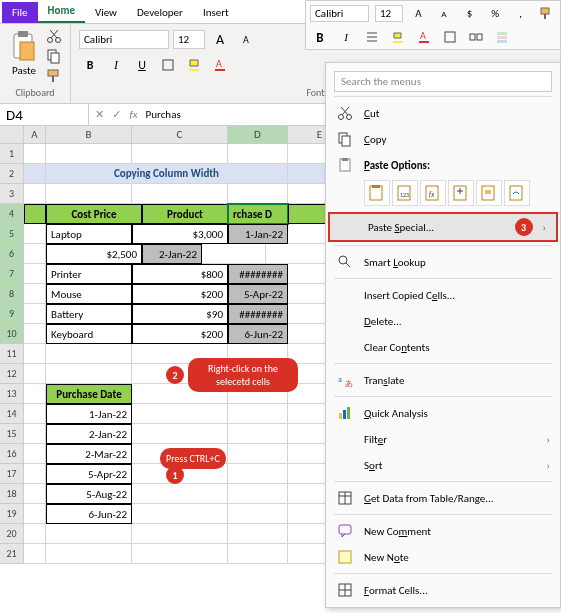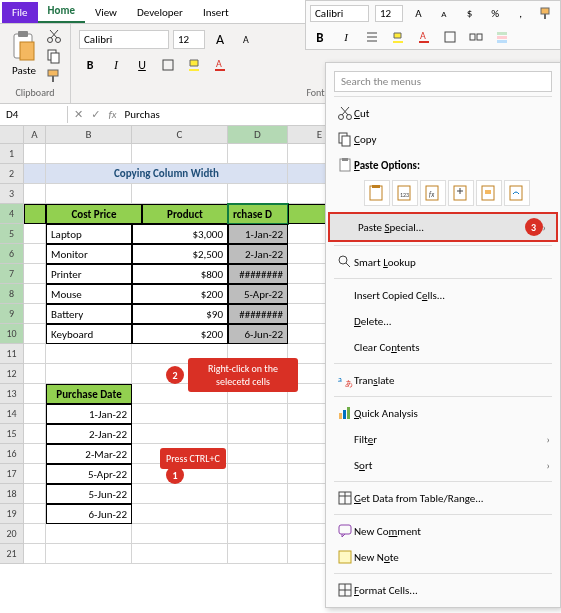--- a/index.html
+++ b/index.html
@@ -33,21 +33,21 @@
 .font-input { border: 1px solid #ccc; padding: 2px 4px; font-size: 11px; background: #fff; }
 .font-input.name { width: 90px; }
 .font-input.size { width: 32px; }
 .fmt-btn { width: 22px; height: 22px; display: flex; align-items: center; justify-content: center; font-size: 12px; cursor: pointer; }
 .fmt-bold { font-weight: bold; }
 .fmt-italic { font-style: italic; font-family: serif; }
 .fmt-underline { text-decoration: underline; }
 
 
 .namebar { display: flex; border-bottom: 1px solid #ccc; height: 22px; align-items: center; }
-.namebox { width: 68px; border-right: 1px solid #ccc; padding: 2px 6px; font-size: 11px; }
+.namebox { width: 89px; border-right: 1px solid #ccc; padding: 2px 6px; font-size: 15px; }
 .fx-area { display: flex; align-items: center; gap: 8px; padding: 0 6px; }
 .fx-label { font-style: italic; color: #888; font-size: 11px; }
 .formula-text { font-size: 11px; }
 
 
 .grid { position: relative; }
 .col-headers { display: flex; background: #e6e6e6; border-bottom: 1px solid #ccc; height: 18px; }
 .corner { width: 24px; border-right: 1px solid #ccc; background: #e6e6e6; }
 .ch { border-right: 1px solid #ccc; text-align: center; font-size: 11px; line-height: 18px; color: #444; }
 .ch.A { width: 22px; }
@@ -76,27 +76,27 @@
 .header-row .cell { background: #92d050; font-weight: bold; text-align: center; border: 1px solid #000; }
 .data-row .cell.B, .data-row .cell.C, .data-row .cell.D { border: 1px solid #000; }
 .selected { background: #bdbdbd; }
 .active-cell { background: #fff; outline: 2px solid #107c41; outline-offset: -1px; }
 
 .copied-area { border: 2px dashed #107c41; }
 .pd-header { background: #92d050; font-weight: bold; text-align: center; border: 1px solid #000; }
 .pd-cell { border: 1px solid #000; text-align: right; }
 
 
-.callout { position: absolute; background: #d93025; color: #fff; font-size: 10px; padding: 4px 6px; border-radius: 3px; }
+.callout { position: absolute; background: #d93025; color: #fff; font-size: 10px; padding: 4px 6px; border-radius: 10px; }
 .callout-num { position: absolute; width: 18px; height: 18px; border-radius: 50%; background: #d93025; color: #fff; font-size: 10px; font-weight: bold; display: flex; align-items: center; justify-content: center; }
 
 
 .context-menu { position: absolute; top: 62px; right: 0; width: 236px; background: #fafafa; border: 1px solid #ccc; box-shadow: 2px 2px 6px rgba(0,0,0,0.2); z-index: 40; padding: 4px 0; }
 .cm-search { margin: 4px 8px; padding: 3px 6px; border: 1px solid #ccc; background: #fff; font-size: 11px; color: #888; }
-.cm-item { display: flex; align-items: center; padding: 4px 10px; font-size: 11px; cursor: pointer; position: relative; }
+.cm-item { display: flex; align-items: center; padding: 4px 10px; font-size: 11px; cursor: pointer; gap: 10px; position: relative; }
 .cm-item.highlighted { background: #e5e5e5; border: 2px solid #d93025; margin: 0 2px; }
 .cm-icon { width: 18px; height: 18px; display: flex; align-items: center; justify-content: center; flex-shrink: 0; }
 .cm-label { flex: 1; }
 .cm-label .u { text-decoration: underline; }
 .cm-arrow { font-size: 10px; color: #666; }
 .cm-sep { height: 1px; background: #ddd; margin: 3px 8px; }
 .cm-paste-options { display: flex; gap: 2px; padding: 2px 10px 6px 38px; }
 .cm-po { width: 26px; height: 26px; border: 1px solid #ddd; background: #fff; display: flex; align-items: center; justify-content: center; cursor: pointer; }
 
 .watermark { position: absolute; bottom: 6px; right: 6px; font-size: 10px; color: #999; }
@@ -316,21 +316,20 @@
         <div class="cell C">$3,000</div>
         <div class="cell D selected" style="text-align: right;">1-Jan-22</div>
         <div class="cell E"></div>
         <div class="cell F"></div>
         <div class="cell G"></div>
         <div class="cell H"></div>
       </div>
       <div class="row data-row">
         <div class="rh" style="background: rgb(180, 217, 180);">6</div>
         <div class="cell A"></div>
-        <div class="cell B">Monitor</div>
         <div class="cell C">$2,500</div>
         <div class="cell D selected" style="text-align: right;">2-Jan-22</div>
         <div class="cell E"></div>
         <div class="cell F"></div>
         <div class="cell G"></div>
         <div class="cell H"></div>
       </div>
       <div class="row data-row">
         <div class="rh" style="background: rgb(180, 217, 180);">7</div>
         <div class="cell A"></div>
@@ -448,21 +447,21 @@
         <div class="cell C"></div>
         <div class="cell D"></div>
         <div class="cell E"></div>
         <div class="cell F"></div>
         <div class="cell G"></div>
         <div class="cell H"></div>
       </div>
       <div class="row">
         <div class="rh">18</div>
         <div class="cell A"></div>
-        <div class="cell B pd-cell copied-area">5-Jun-22</div>
+        <div class="cell B pd-cell copied-area">5-Aug-22</div>
         <div class="cell C"></div>
         <div class="cell D"></div>
         <div class="cell E"></div>
         <div class="cell F"></div>
         <div class="cell G"></div>
         <div class="cell H"></div>
       </div>
       <div class="row">
         <div class="rh">19</div>
         <div class="cell A"></div>

